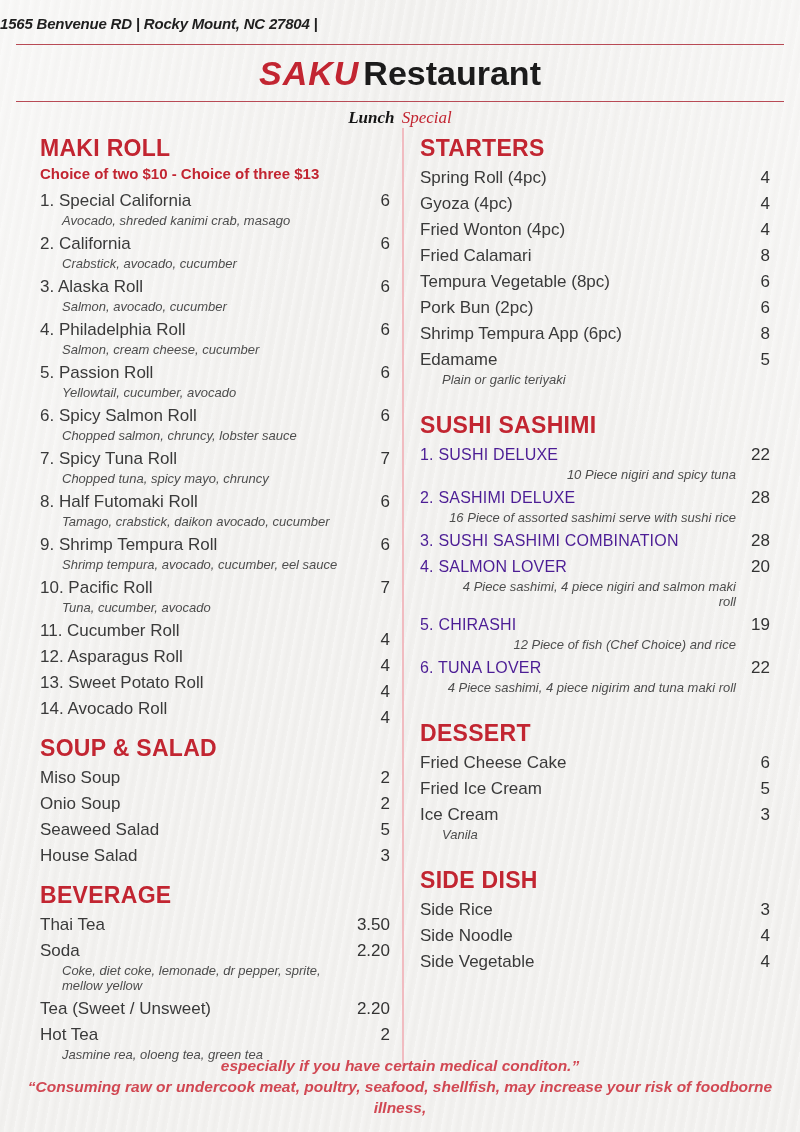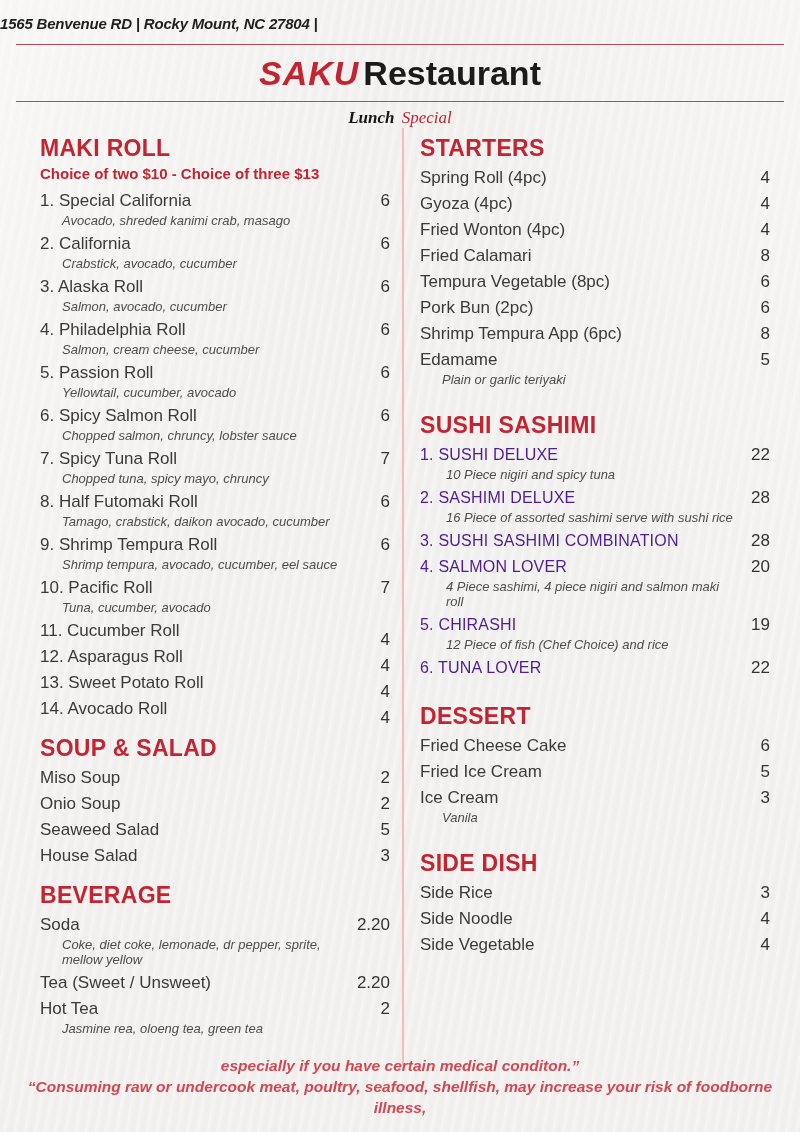--- a/index.html
+++ b/index.html
@@ -118,21 +118,21 @@
     letter-spacing: 0.2px;
     color: #4c1d95;
   }
   .item.price-shift .item-price { transform: translateY(9px); }
   .item-desc {
     font-size: 13px; line-height: 15px;
     font-style: italic;
     color: var(--color-muted, #4d4d4d);
     margin: 2px 34px 2px 22px;
   }
-  .item.bold .item-desc { margin-left: 26px; }
+  .item.bold .item-desc { margin-left: 26px; text-align: right; }
 
   
   .footer {
     position: absolute;
     left: 0; right: 0; bottom: 14px;
     text-align: center;
     font-size: 15.5px; line-height: 21px;
     font-style: italic; font-weight: 600;
     color: var(--color-footer, #d14853);
     z-index: 1;
@@ -278,20 +278,26 @@
               <span class="item-price">3</span>
             </div>
           </div>
         </div>
       </section>
       <section class="section">
         <h2 class="section-title">BEVERAGE</h2>
         <div class="items">
           <div class="item">
             <div class="item-row">
+              <span class="item-name">Thai Tea</span>
+              <span class="item-price">3.50</span>
+            </div>
+          </div>
+          <div class="item">
+            <div class="item-row">
               <span class="item-name">Soda</span>
               <span class="item-price">2.20</span>
             </div>
             <div class="item-desc">Coke, diet coke, lemonade, dr pepper, sprite, mellow yellow</div>
           </div>
           <div class="item">
             <div class="item-row">
               <span class="item-name">Tea (Sweet / Unsweet)</span>
               <span class="item-price">2.20</span>
             </div>
@@ -396,20 +402,21 @@
               <span class="item-name">5. CHIRASHI</span>
               <span class="item-price">19</span>
             </div>
             <div class="item-desc">12 Piece of fish (Chef Choice) and rice</div>
           </div>
           <div class="item bold">
             <div class="item-row">
               <span class="item-name">6. TUNA LOVER</span>
               <span class="item-price">22</span>
             </div>
+            <div class="item-desc">4 Piece sashimi, 4 piece nigirim and tuna maki roll</div>
           </div>
         </div>
       </section>
       <section class="section">
         <h2 class="section-title">DESSERT</h2>
         <div class="items">
           <div class="item">
             <div class="item-row">
               <span class="item-name">Fried Cheese Cake</span>
               <span class="item-price">6</span>

